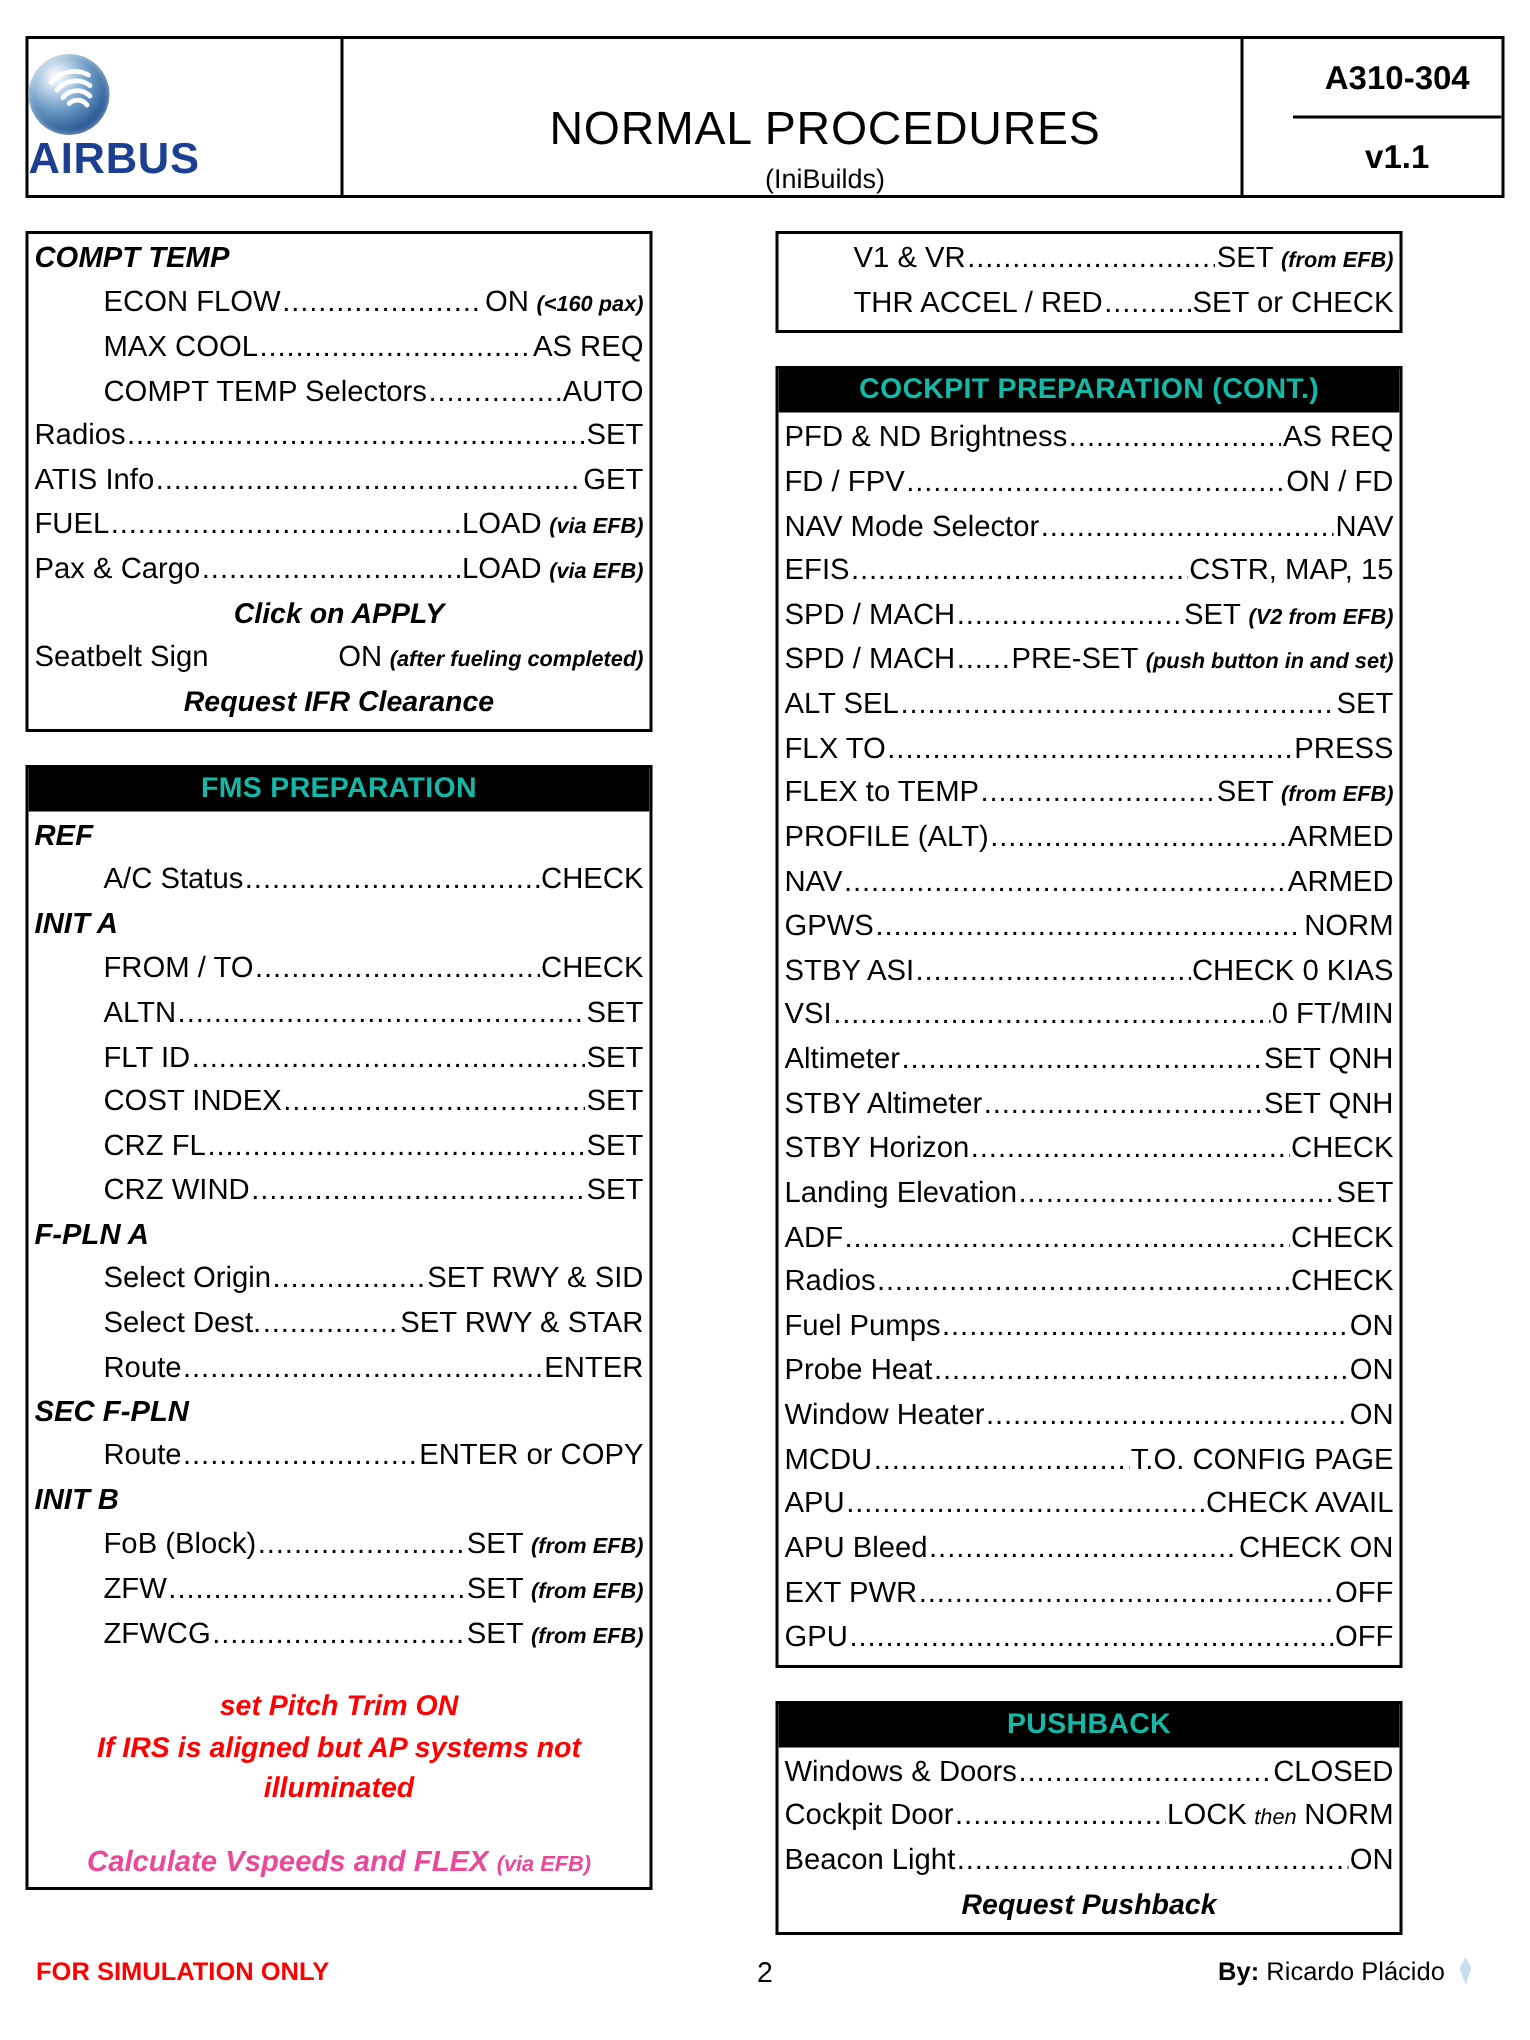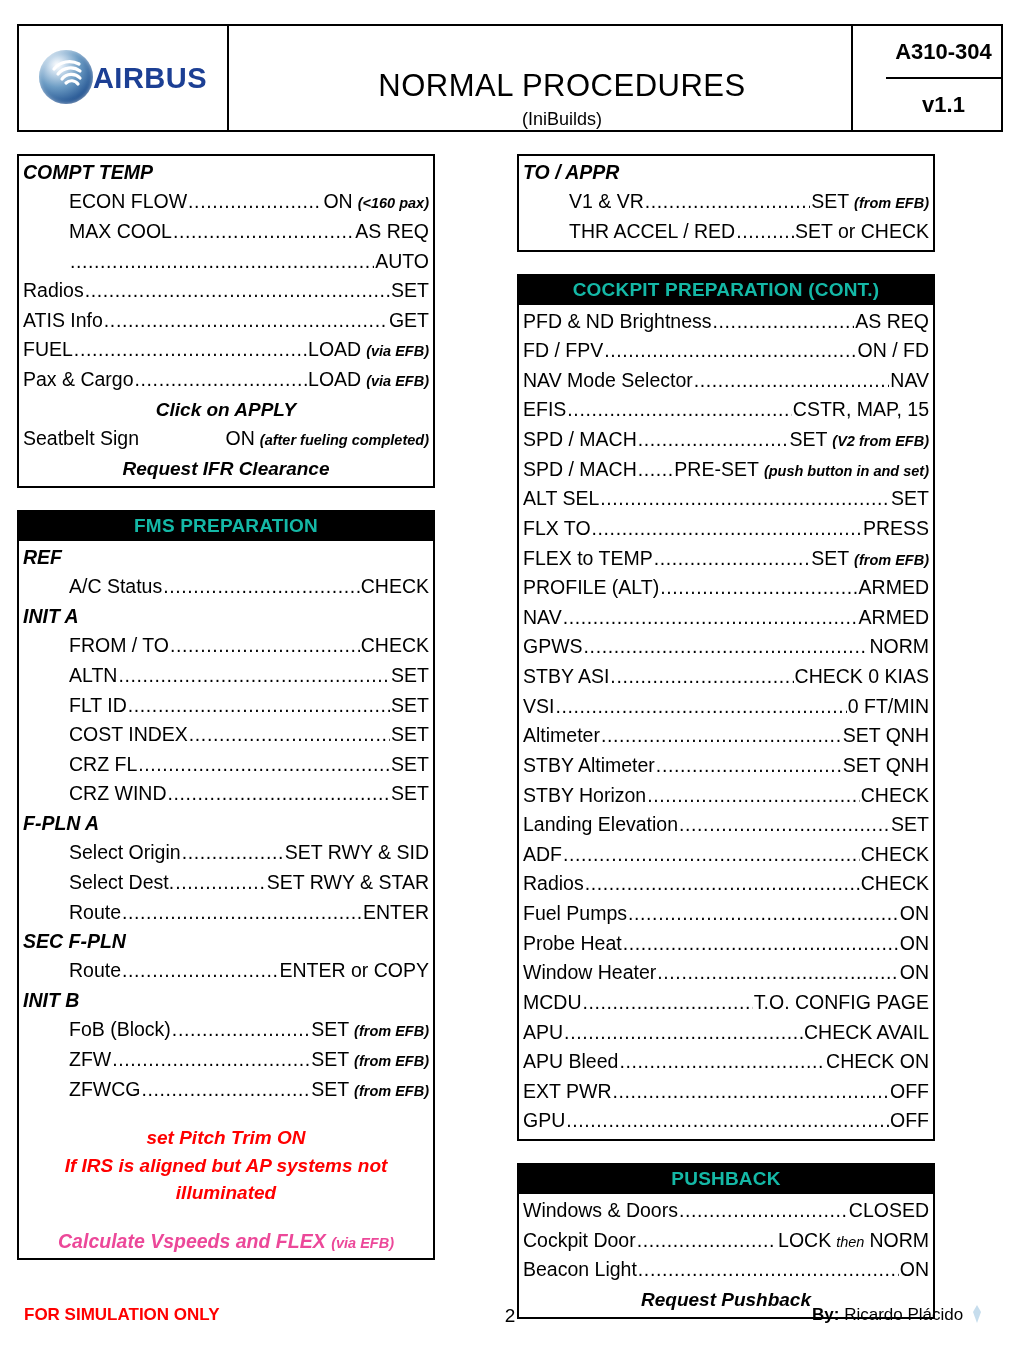--- a/index.html
+++ b/index.html
@@ -24,22 +24,21 @@
     width: 986px;
     height: 108px;
     display: flex;
     box-sizing: border-box;
     border: 2px solid #000;
   }
   .hdr-logo {
     width: 210px;
     border-right: 2px solid #000;
     display: flex;
-    flex-direction: row;
-    align-items: center;
+    flex-direction: column;
     justify-content: center;
     box-sizing: border-box;
   }
   .airbus-mark {
     width: 54px;
     height: 54px;
     border-radius: 50%;
     background:
       radial-gradient(circle at 34% 28%, #ffffff 0%, #cfe0ef 14%, #6c9cc4 42%, #2a5a96 72%, #10325e 100%);
     position: relative;
@@ -60,21 +59,21 @@
     display: flex;
     flex-direction: column;
     align-items: center;
     justify-content: flex-end;
     box-sizing: border-box;
     margin-left: 44px;
   }
   .hdr-title .t1 { font-size: 31px; letter-spacing: 0.5px; }
   .hdr-title .t2 { font-size: 18px; margin-top: 5px; }
   .hdr-right {
-    width: 148px;
+    width: 172px;
     display: flex;
     flex-direction: column;
     box-sizing: border-box;
     padding-left: 33px;
   }
   .hdr-right .cell {
     flex: 1;
     display: flex;
     align-items: center;
     justify-content: center;
@@ -238,20 +237,21 @@
             <span class="dots"> ................................................................................</span>
             <span class="act">ON</span>
             <span class="note">(&lt;160 pax)</span>
           </div>
           <div class="row indent">
             <span class="lbl">MAX COOL</span>
             <span class="dots"> ................................................................................</span>
             <span class="act">AS REQ</span>
           </div>
           <div class="row indent">
+            <span class="lbl">COMPT TEMP Selectors</span>
             <span class="dots"> ................................................................................</span>
             <span class="act">AUTO</span>
           </div>
           <div class="row">
             <span class="lbl">Radios</span>
             <span class="dots"> ................................................................................</span>
             <span class="act">SET</span>
           </div>
           <div class="row">
             <span class="lbl">ATIS Info</span>
@@ -375,21 +375,20 @@
       </div>
     </div>
   </div>
 
 </div>
 
 <div class="col col-right">
 
   <div class="block">
     <div class="block-body">
-      <div class="sub">TO / APPR</div>
       <div>
           <div class="row indent">
             <span class="lbl">V1 &amp; VR</span>
             <span class="dots"> ................................................................................</span>
             <span class="act">SET</span>
             <span class="note">(from EFB)</span>
           </div>
           <div class="row indent">
             <span class="lbl">THR ACCEL / RED</span>
             <span class="dots"> ................................................................................</span>

